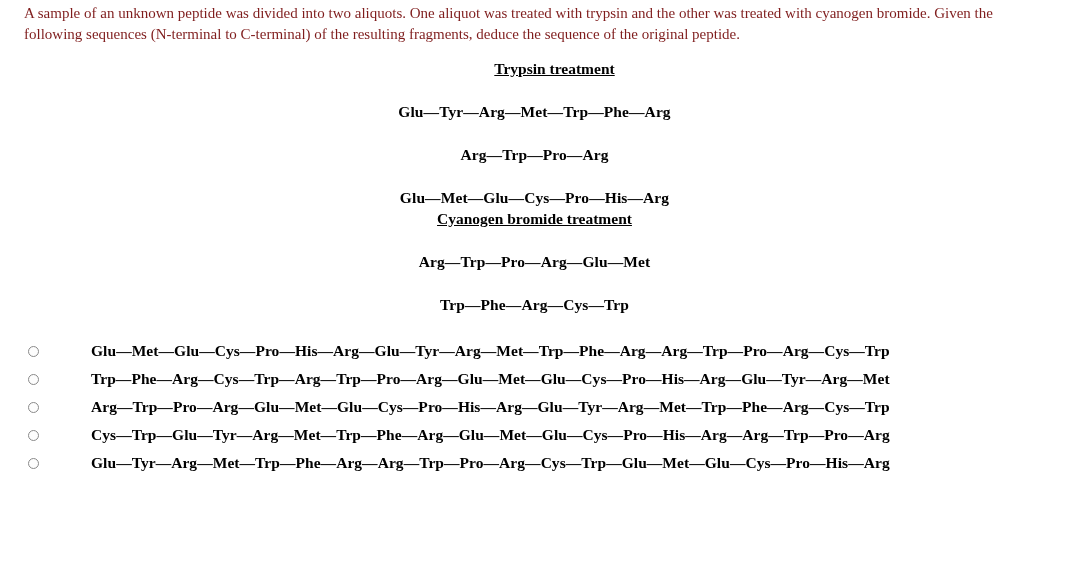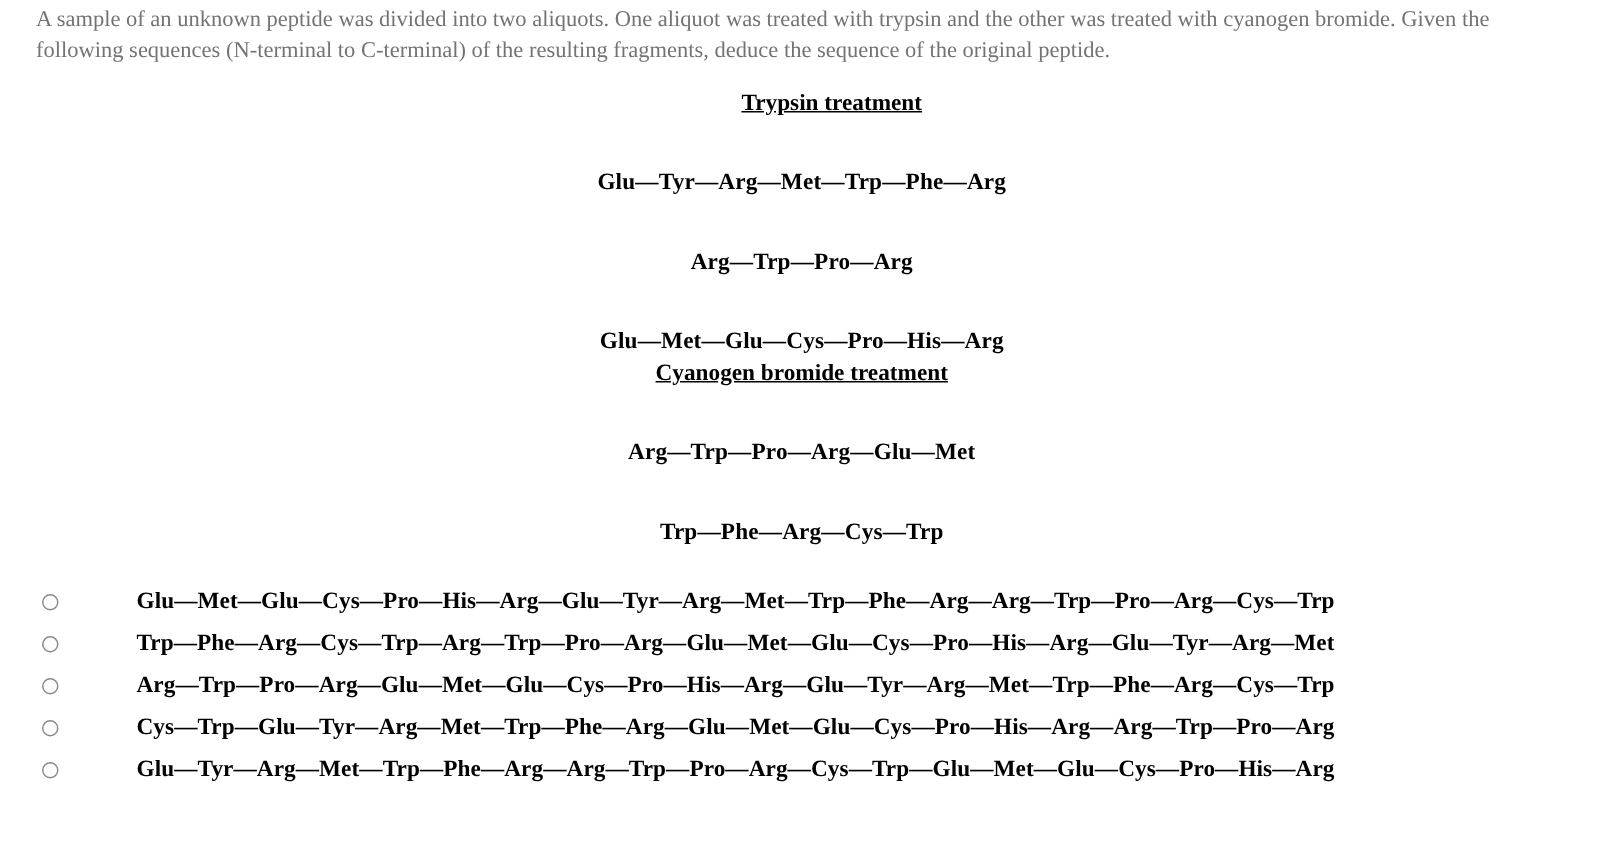--- a/index.html
+++ b/index.html
@@ -16,40 +16,40 @@
   }
   .page {
     position: relative;
     width: 1069px;
     height: 562px;
     box-sizing: border-box;
   }
   .prompt {
     font-size: 15px;
     line-height: 21px;
-    color: #737373;
+    color: #7f1d1d;
     padding: 3px 40px 0 24px;
     text-align: left;
   }
   .section-heading {
     text-align: center;
     font-weight: bold;
     font-size: 15.5px;
     text-decoration: underline;
     color: #000000;
   }
   .fragment {
     text-align: center;
     font-weight: bold;
     font-size: 15.5px;
     color: #000000;
     letter-spacing: 0.1px;
   }
   .block-trypsin-heading { margin-top: 15px; margin-left: 40px; }
-  .frag-row { margin-top: 35px; }
+  .frag-row { margin-top: 25px; }
   .block-cnbr-heading { margin-top: 3px; }
 
   .choices {
     margin-top: 23px;
     padding-left: 28px;
   }
   .choice {
     display: flex;
     align-items: center;
     height: 28px;

